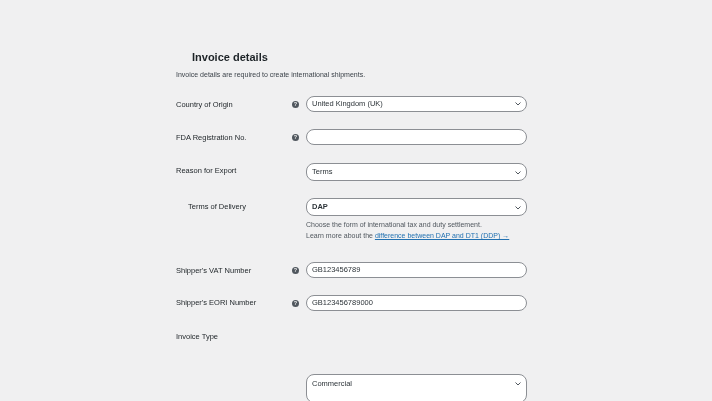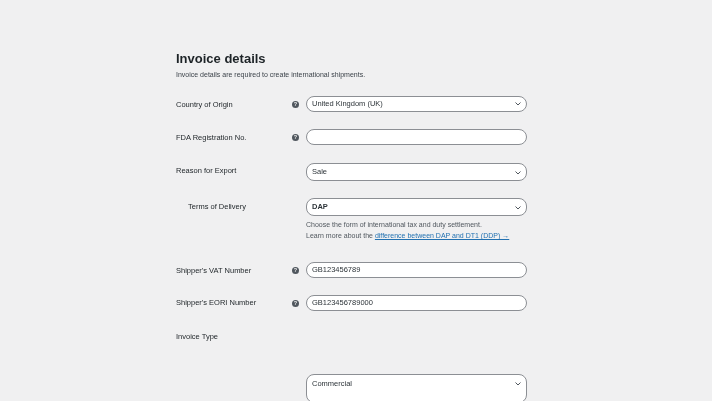--- a/index.html
+++ b/index.html
@@ -7,23 +7,23 @@
       padding: 0;
       width: 712px;
       height: 401px;
       background: #f0f0f1;
       font-family: "Liberation Sans", sans-serif;
       color: #1d2327;
       overflow: hidden;
     }
     .section-title {
       position: absolute;
-      left: 176px;
+      left: 192px;
       top: 51px;
-      font-size: 13px;
+      font-size: 11px;
       font-weight: 600;
       color: #1d2327;
     }
     .section-desc {
       position: absolute;
       left: 176px;
       top: 71px;
       font-size: 7px;
       color: #3c434a;
     }
@@ -106,21 +106,21 @@
 
   <div class="row" style="top:129px;">
     <div class="label" style="top:4px;">FDA Registration No.</div>
     <div class="help" style="top:5px;">?</div>
     <div class="field"></div>
   </div>
 
   <div class="row" style="top:163px;">
     <div class="label" style="top:3px;">Reason for Export</div>
     <div class="field" style="height:18px; line-height:16px;">
-      <span>Sale</span>
+      <span>Terms</span>
       <svg class="chev" style="top:7px;" viewBox="0 0 6 4">
           <path d="M0.5 0.5 L3 3 L5.5 0.5" fill="none" stroke="#50575e" stroke-width="1"></path>
         </svg>
     </div>
   </div>
 
   <div class="row" style="top:198px;">
     <div class="label" style="top:4px;margin-left:12px;">Terms of Delivery</div>
     <div class="field" style="height:18px; line-height:16px;font-weight:bold;">
       <span>DAP</span>

